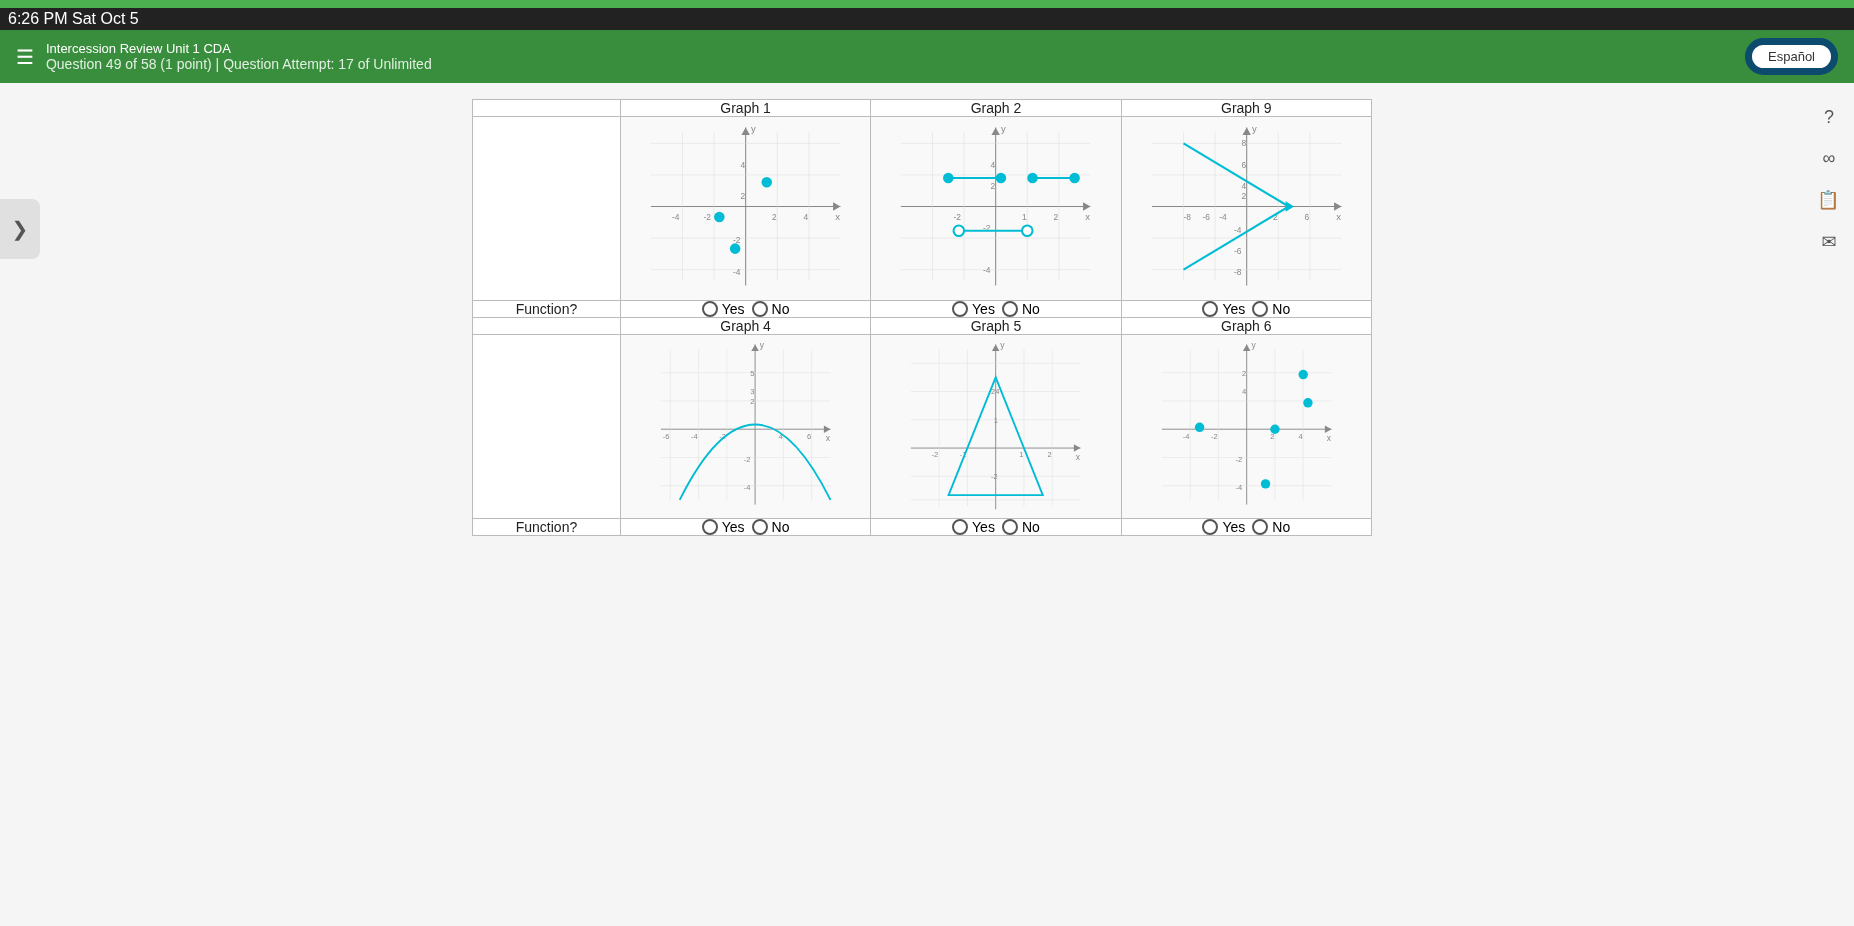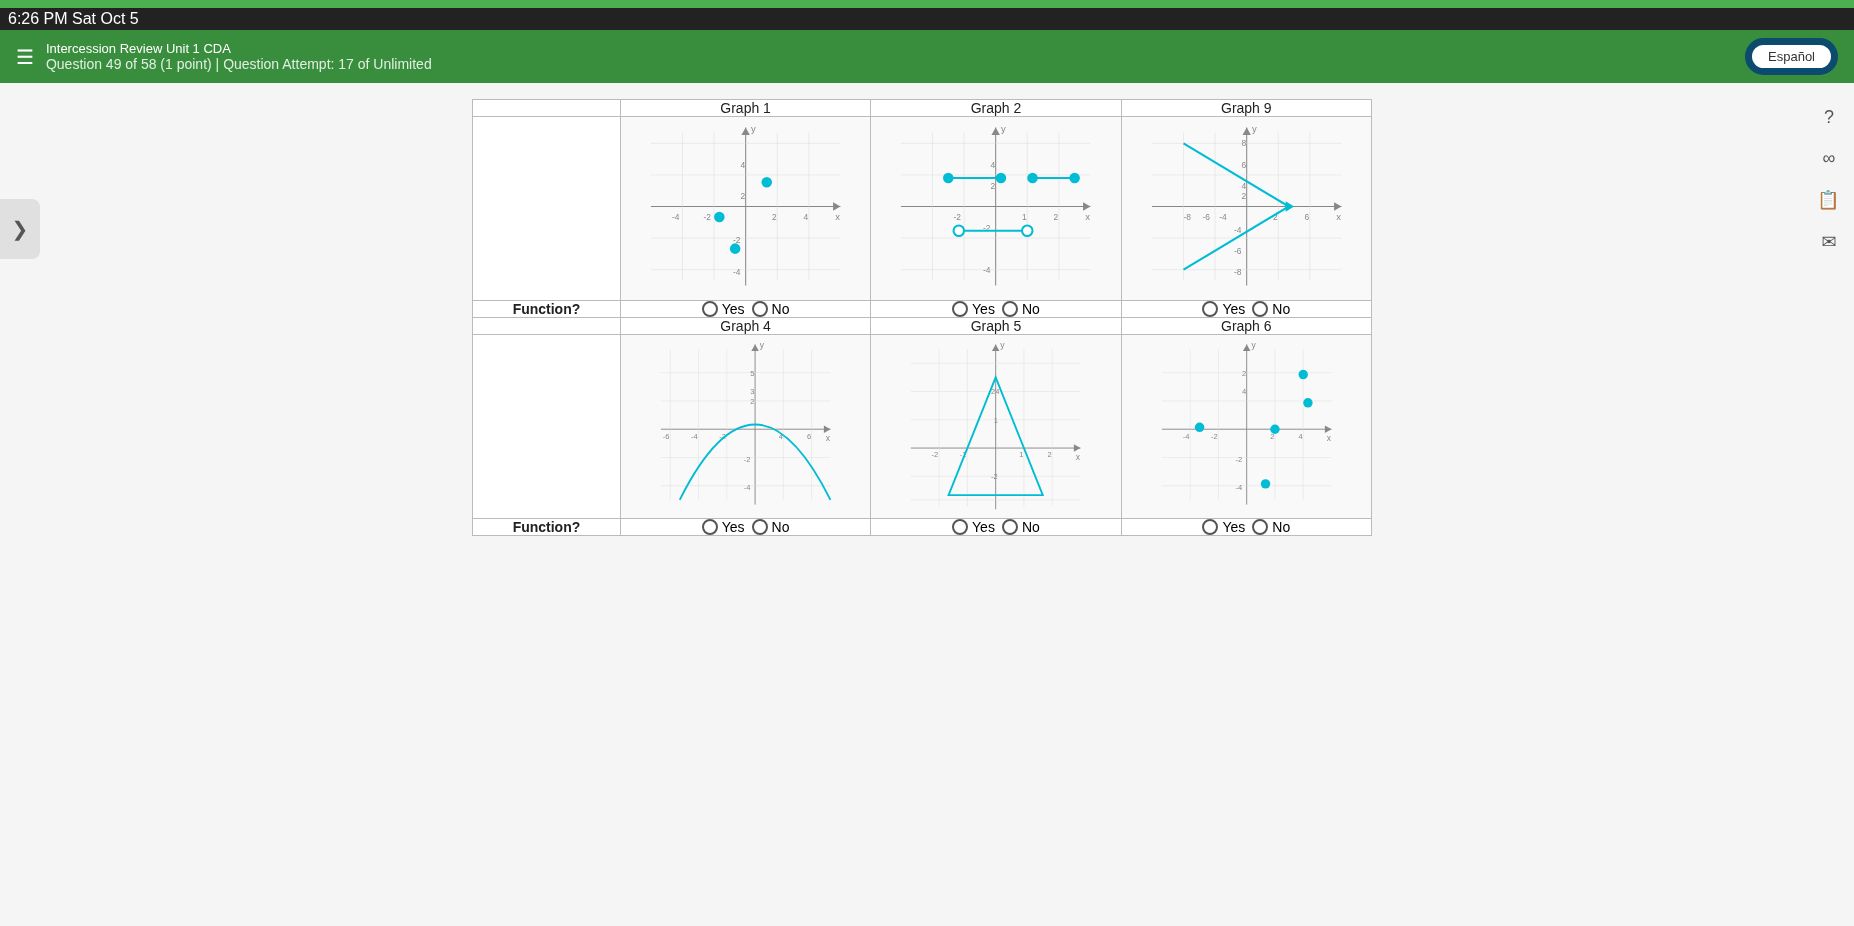--- a/index.html
+++ b/index.html
@@ -128,21 +128,20 @@
       background: #f9f9f9;
       position: relative;
     }
     .function-label {
       font-size: 14px;
       color: #222;
       padding: 8px;
       width: 120px;
       text-align: right;
       background: white;
-      font-weight: bold;
     }
     .radio-cell {
       padding: 8px;
       background: white;
     }
     .radio-group {
       display: flex;
       gap: 7px;
       justify-content: center;
       align-items: center;

